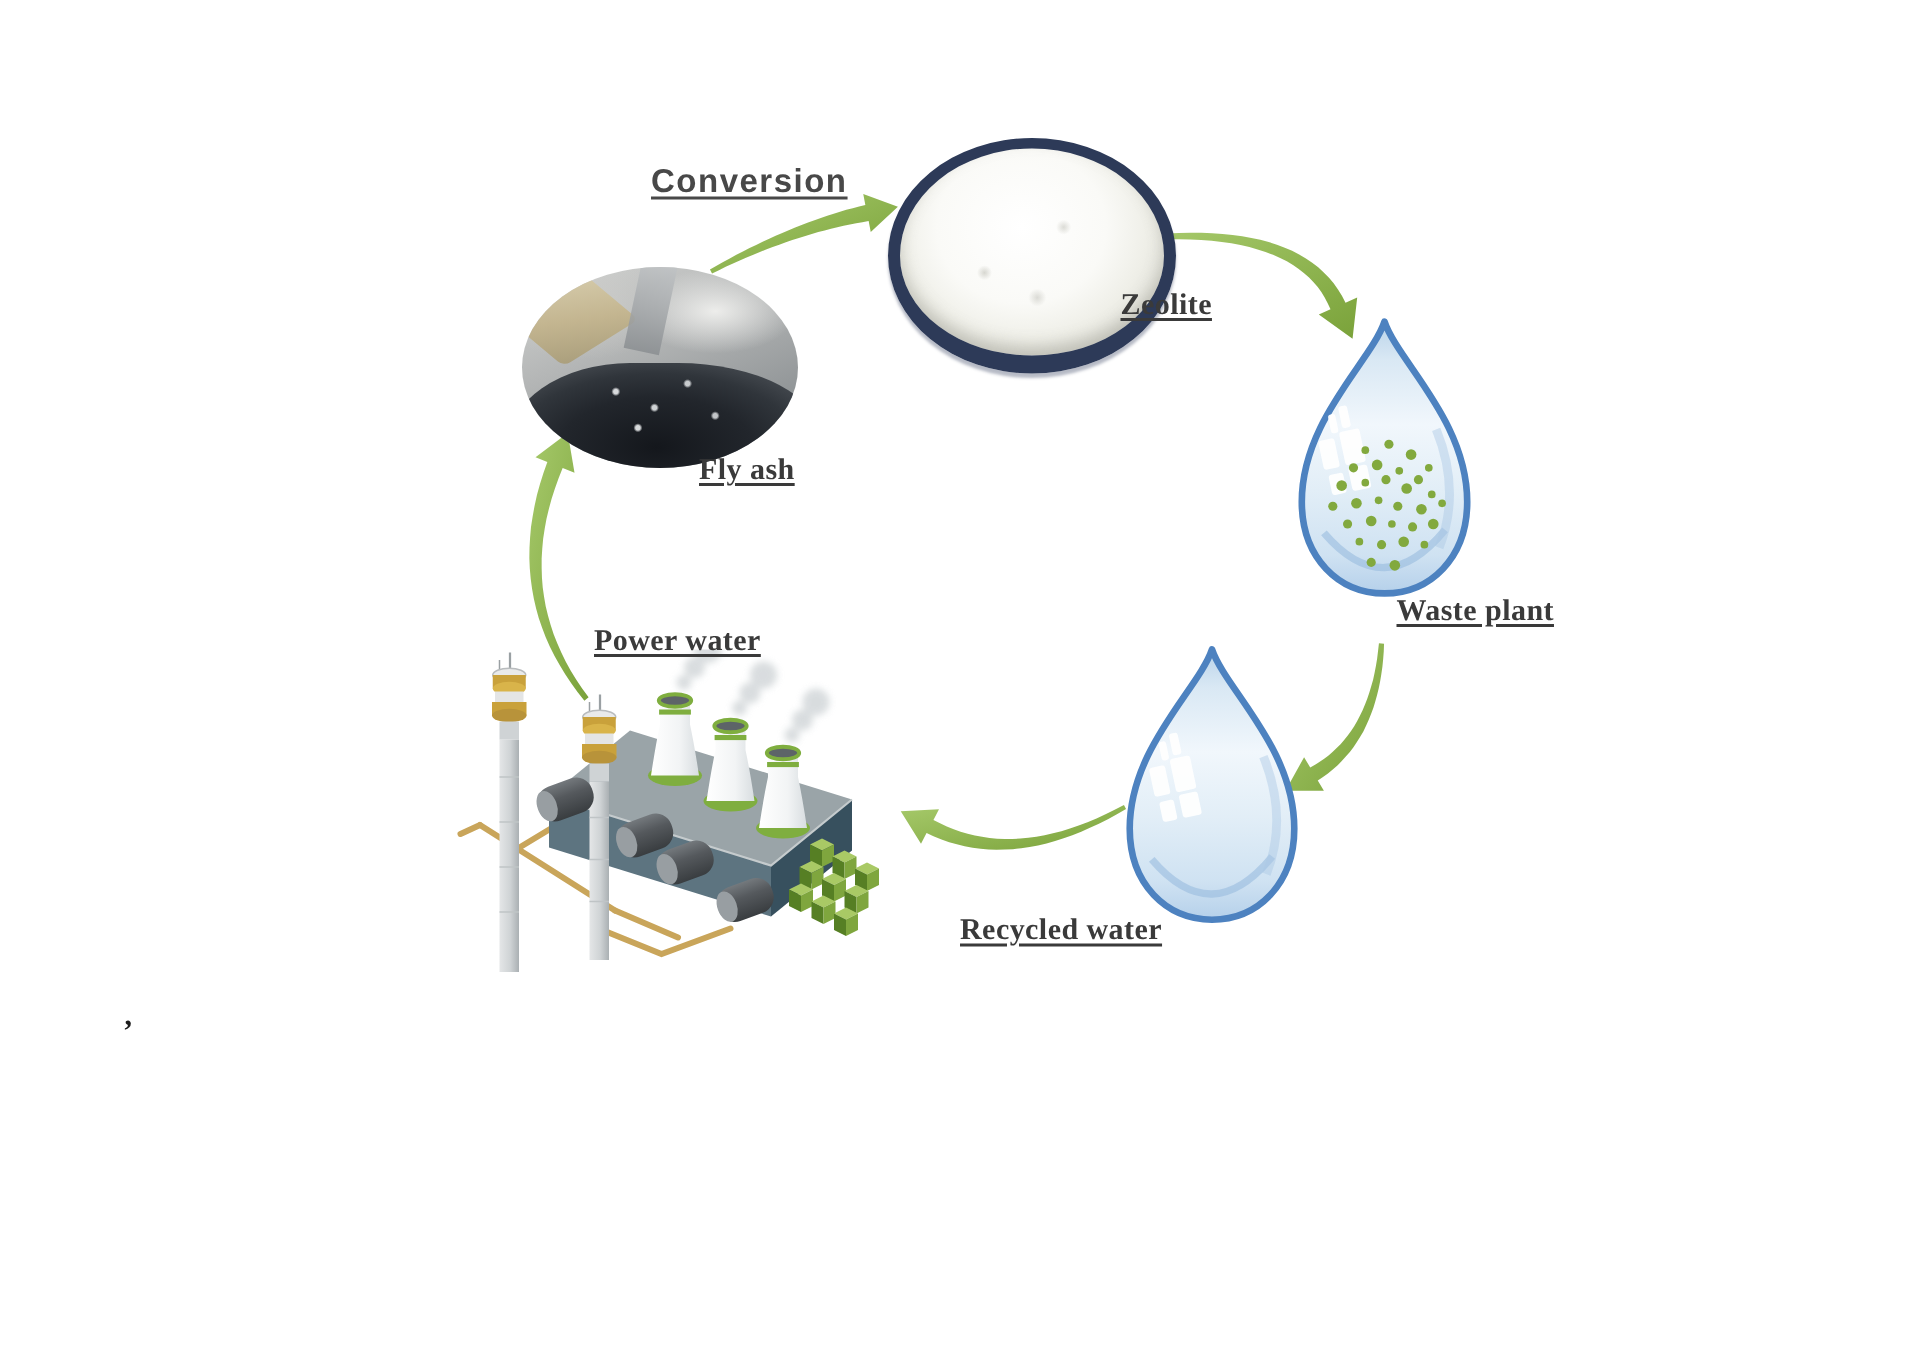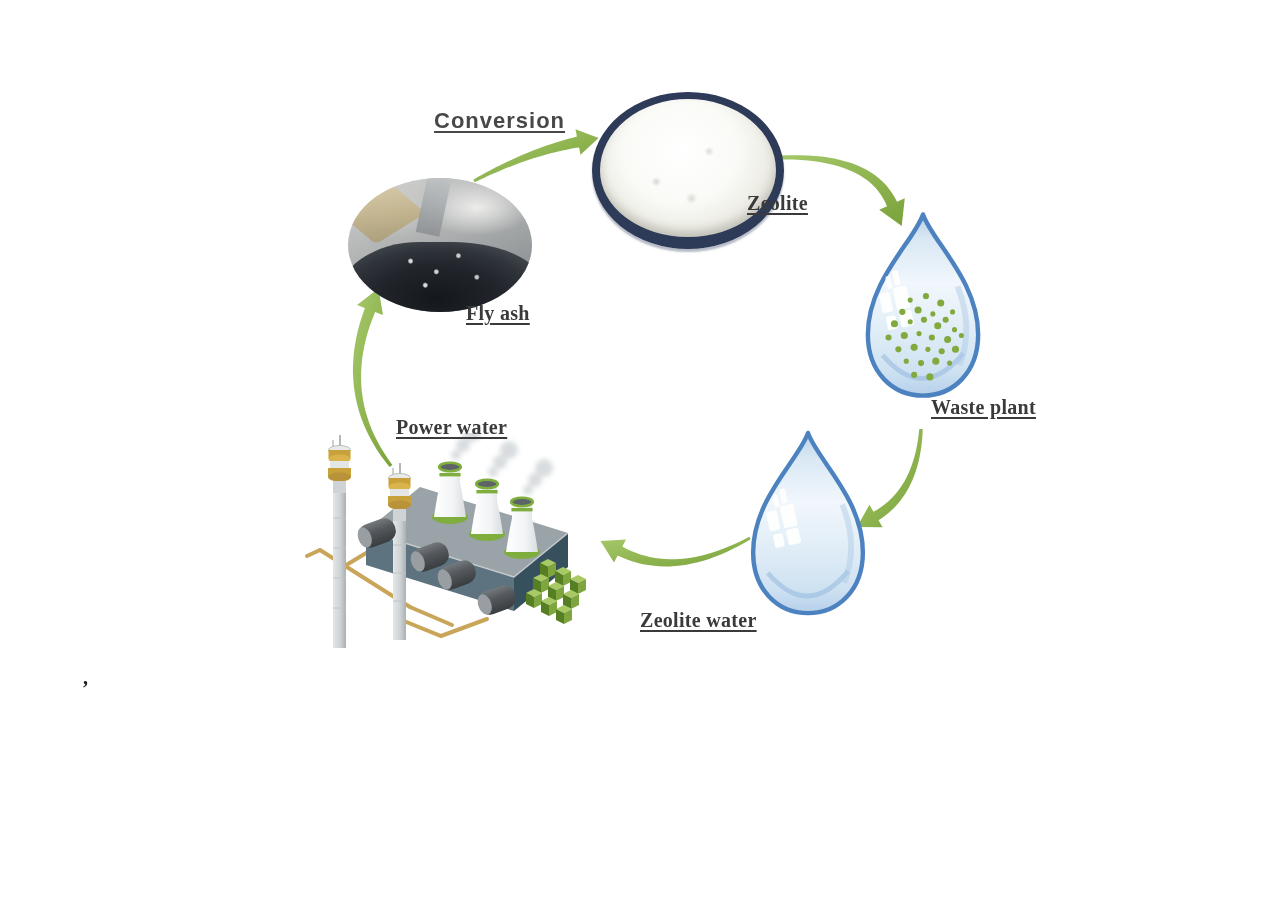--- a/index.html
+++ b/index.html
@@ -334,17 +334,17 @@
           <polygon points="0,0 8,4 8,15 0,11" fill="#567f24"></polygon>
           <polygon points="8,4 16,0 16,11 8,15" fill="#7fa63e"></polygon>
         </g>
       </g>
   </svg>
 
   <div class="lbl lbl-conversion" style="left:434px;top:108px">Conversion</div>
   <div class="lbl" style="left:747px;top:192px">Zeolite</div>
   <div class="lbl" style="left:466px;top:302px">Fly ash</div>
   <div class="lbl" style="left:931px;top:396px">Waste plant</div>
-  <div class="lbl" style="left:640px;top:609px">Zeolite water</div>
+  <div class="lbl" style="left:640px;top:609px">Recycled water</div>
   <div class="lbl" style="left:396px;top:416px">Power water</div>
 
   <div class="stray">,</div>
 </div>
 
 </body></html>

